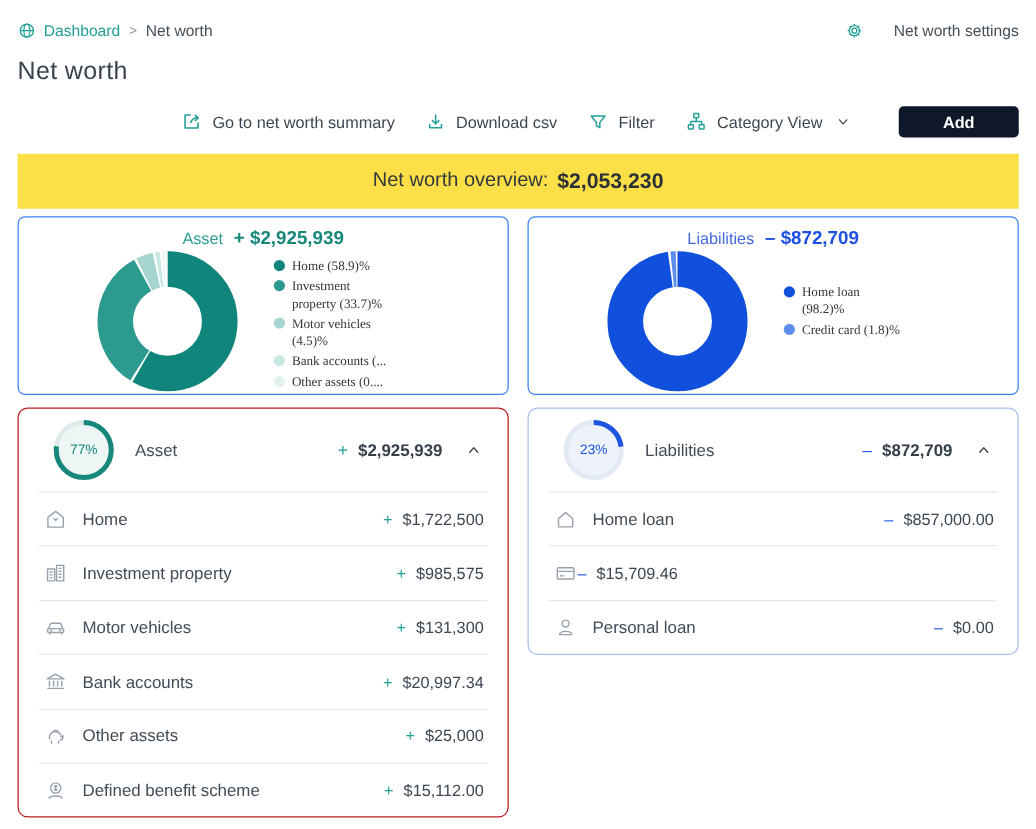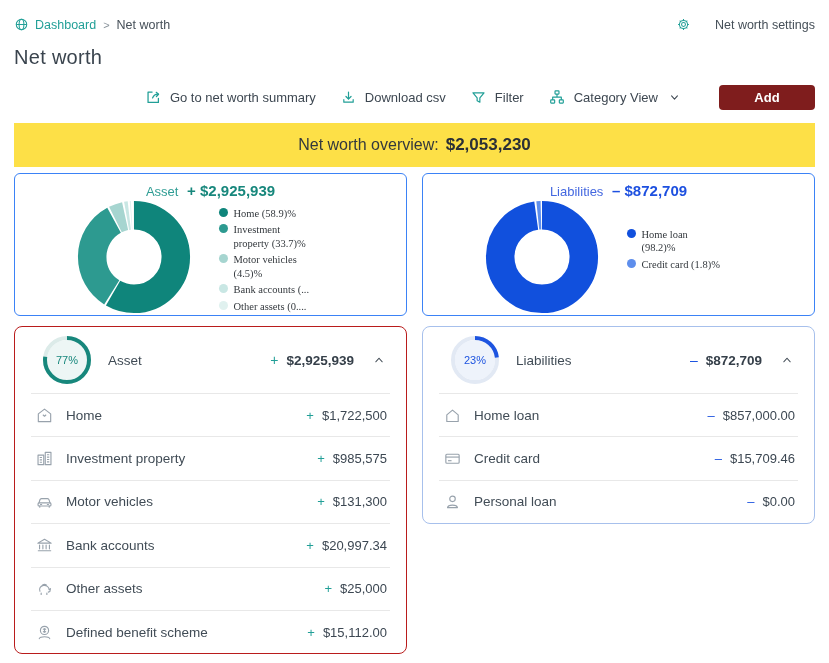--- a/index.html
+++ b/index.html
@@ -15,21 +15,21 @@
   .settings-link { display:flex; align-items:flex-end; gap:24px; color:#454f58; cursor:pointer; }
   .icon svg { display:block; }
 
   .page-title { font-size:20px; font-weight:400; color:#3a444e; margin-top:14px; letter-spacing:.3px; }
 
   
   .toolbar { display:flex; justify-content:flex-end; align-items:center; gap:24px; margin-top:15px; height:26px; }
   .tool-item { display:flex; align-items:center; gap:8px; font-size:13px; color:#3d4751; cursor:pointer; }
   .tool-item .ticon { color:#219f97; }
   .chev { color:#3d4751; margin-left:2px; }
-  .add-btn { background:#7f1d1d; color:#fff; font-size:13px; font-weight:bold; border:none; border-radius:4px; padding:5px 0; width:96px; margin-left:14px; cursor:pointer; font-family:inherit; }
+  .add-btn { background:#0f172a; color:#fff; font-size:13px; font-weight:bold; border:none; border-radius:4px; padding:5px 0; width:96px; margin-left:14px; cursor:pointer; font-family:inherit; }
 
   
   .banner { margin-top:13px; height:44px; background:#fde047; display:flex; align-items:center; justify-content:center; gap:7px; font-size:16px; color:#33383d; }
   .banner b { font-size:17px; color:#2b3036; }
 
   
   .charts-row { display:flex; gap:15px; margin-top:6px; }
   .chart-panel { flex:1; border:1px solid #3b82f6; border-radius:6px; height:143px; overflow:hidden; }
   .panel-title { text-align:center; margin-top:8px; font-size:13px; }
   .panel-title .pt-label { color:#2f9d94; }
@@ -357,21 +357,20 @@
           <span class="rvalue">$857,000.00</span>
         </div>
         <div class="row">
           <span class="ricon icon">
               <svg width="19" height="19" viewBox="0 0 20 20" fill="none" stroke="currentColor" stroke-width="1.2" stroke-linejoin="round">
                 <rect x="3" y="5.5" width="14" height="9.5" rx="1"></rect>
                 <path d="M3 8.5 H17"></path>
                 <path d="M5.3 12.3 H9"></path>
               </svg>
             </span>
-          <span class="rlabel">Credit card</span>
           <span class="rsign blue-sign">–</span>
           <span class="rvalue">$15,709.46</span>
         </div>
         <div class="row">
           <span class="ricon icon">
               <svg width="19" height="19" viewBox="0 0 20 20" fill="none" stroke="currentColor" stroke-width="1.2" stroke-linecap="round" stroke-linejoin="round">
                 <circle cx="10" cy="7.2" r="2.9"></circle>
                 <path d="M4.8 16.5 C5.2 12.9 14.8 12.9 15.2 16.5 Z"></path>
               </svg>
             </span>

